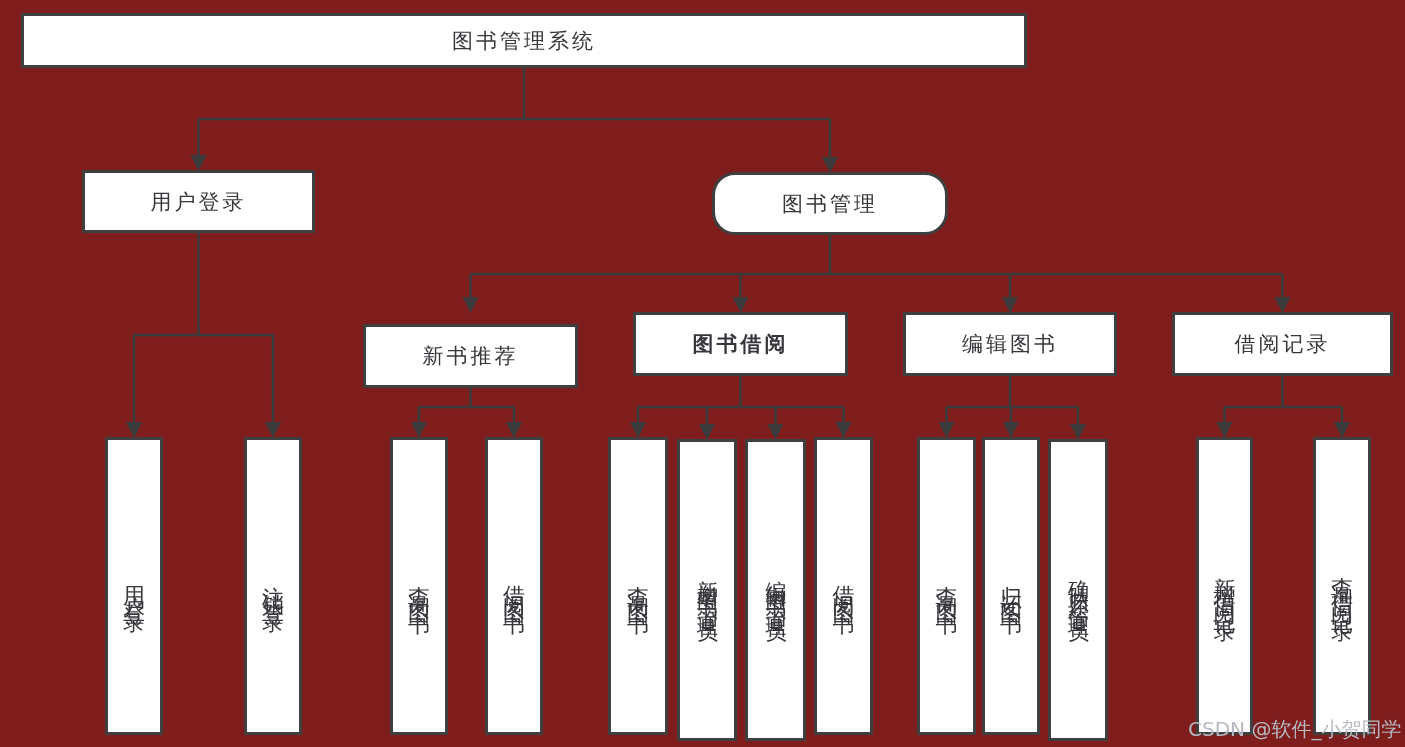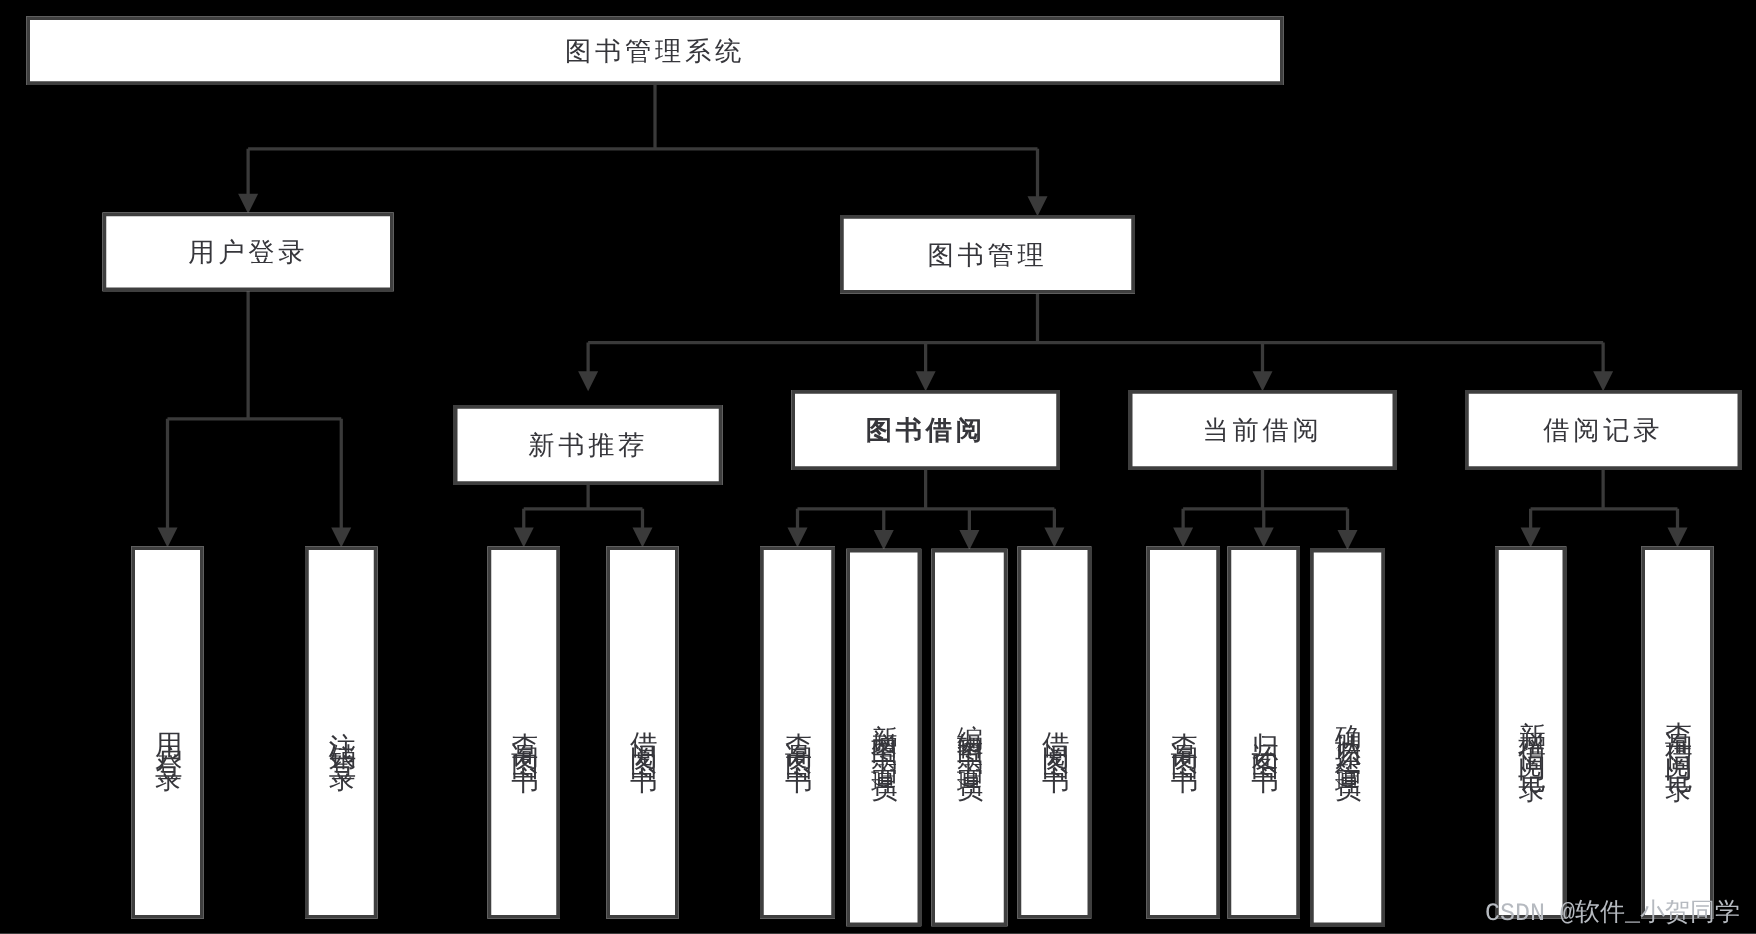--- a/index.html
+++ b/index.html
@@ -1,17 +1,17 @@
 <!DOCTYPE html>
 <html style="--border: #3f3f3f; --text: #36363b; --watermark: #b6bac0;"><head>
 <meta charset="utf-8">
 <style>
   html,body{margin:0;padding:0;background:#ffffff;}
   body{font-family:"DejaVu Sans", sans-serif; width:1405px; height:747px; overflow:hidden;}
-  .canvas{position:relative; width:1405px; height:747px; background:#000000;}
+  .canvas{position:relative; width:1405px; height:747px; background:#7f1d1d;}
   #edge-layer{position:absolute; left:0; top:0; width:1405px; height:747px; z-index:1;}
   #node-layer{position:absolute; left:0; top:0; width:1405px; height:747px; z-index:2;}
   .node{
     position:absolute;
     background:#ffffff;
     border:3px solid var(--border,#3f3f3f);
     box-sizing:border-box;
     display:flex;
     align-items:center;
     justify-content:center;
@@ -29,21 +29,20 @@
   }
   .node.v.long{font-size:21px; letter-spacing:6px;}
   .watermark{
     position:absolute;
     left:1188px;
     top:716px;
     font-size:20px;
     color:var(--watermark,#b6bac0);
     white-space:nowrap;
     z-index:3;
-    font-family:Liberation Mono, monospace;
   }
 </style>
 </head>
 <body>
 
 <div class="canvas">
   <svg id="edge-layer" width="1405" height="747" viewBox="0 0 1405 747" xmlns="http://www.w3.org/2000/svg">
       <path d="M524,68V119M198.5,119H830M198.5,119V157M830,119V159M198.5,233V335M134,335H273M134,335V424M273,335V424M830,235V274M470.5,274H1282.5M470.5,274V299M740.5,274V299M1010,274V299M1282.5,274V299M470.5,376V407M419,407H514M419,407V424M514,407V424M740.5,376V407M638,407H843.5M638,407V424M707,407V426M775.5,407V426M843.5,407V424M1010,376V407M946.5,407H1078M946.5,407V424M1011,407V424M1078,407V426M1282.5,376V407M1224.5,407H1342M1224.5,407V424M1342,407V424" fill="none" stroke="#3a3a3a" stroke-width="2.6"></path>
       <polygon points="190.5,155 206.5,155 198.5,171" fill="#3a3a3a"></polygon>
       <polygon points="822,157 838,157 830,173" fill="#3a3a3a"></polygon>
@@ -61,24 +60,24 @@
       <polygon points="835.5,422 851.5,422 843.5,438" fill="#3a3a3a"></polygon>
       <polygon points="938.5,422 954.5,422 946.5,438" fill="#3a3a3a"></polygon>
       <polygon points="1003,422 1019,422 1011,438" fill="#3a3a3a"></polygon>
       <polygon points="1070,424 1086,424 1078,440" fill="#3a3a3a"></polygon>
       <polygon points="1216.5,422 1232.5,422 1224.5,438" fill="#3a3a3a"></polygon>
       <polygon points="1334,422 1350,422 1342,438" fill="#3a3a3a"></polygon>
     </svg>
   <div id="node-layer">
       <div class="node h h1" style="left: 21px; top: 13px; width: 1006px; height: 55px;">图书管理系统</div>
       <div class="node h" style="left: 82px; top: 170px; width: 233px; height: 63px;">用户登录</div>
-      <div class="node h" style="left: 672px; top: 172px; width: 236px; height: 63px;">图书管理</div>
+      <div class="node h" style="left: 712px; top: 172px; width: 236px; height: 63px; border-radius: 23px;">图书管理</div>
       <div class="node h" style="left: 363px; top: 312px; width: 215px; height: 64px; margin-top: 12px;">新书推荐</div>
       <div class="node h" style="left: 633px; top: 312px; width: 215px; height: 64px; font-weight: bold;">图书借阅</div>
-      <div class="node h" style="left: 903px; top: 312px; width: 214px; height: 64px;">当前借阅</div>
+      <div class="node h" style="left: 903px; top: 312px; width: 214px; height: 64px;">编辑图书</div>
       <div class="node h" style="left: 1172px; top: 312px; width: 221px; height: 64px;">借阅记录</div>
       <div class="node v" style="left: 105px; top: 437px; width: 58px; height: 298px;">用户登录</div>
       <div class="node v" style="left: 244px; top: 437px; width: 58px; height: 298px;">注销登录</div>
       <div class="node v" style="left: 390px; top: 437px; width: 58px; height: 298px;">查询图书</div>
       <div class="node v" style="left: 485px; top: 437px; width: 58px; height: 298px;">借阅图书</div>
       <div class="node v" style="left: 608px; top: 437px; width: 60px; height: 298px;">查询图书</div>
       <div class="node v long" style="left: 677px; top: 439px; width: 60px; height: 302px;">新增图书（管理员）</div>
       <div class="node v long" style="left: 745px; top: 439px; width: 61px; height: 302px;">编辑图书（管理员）</div>
       <div class="node v" style="left: 814px; top: 437px; width: 59px; height: 298px;">借阅图书</div>
       <div class="node v" style="left: 917px; top: 437px; width: 59px; height: 298px;">查询图书</div>

